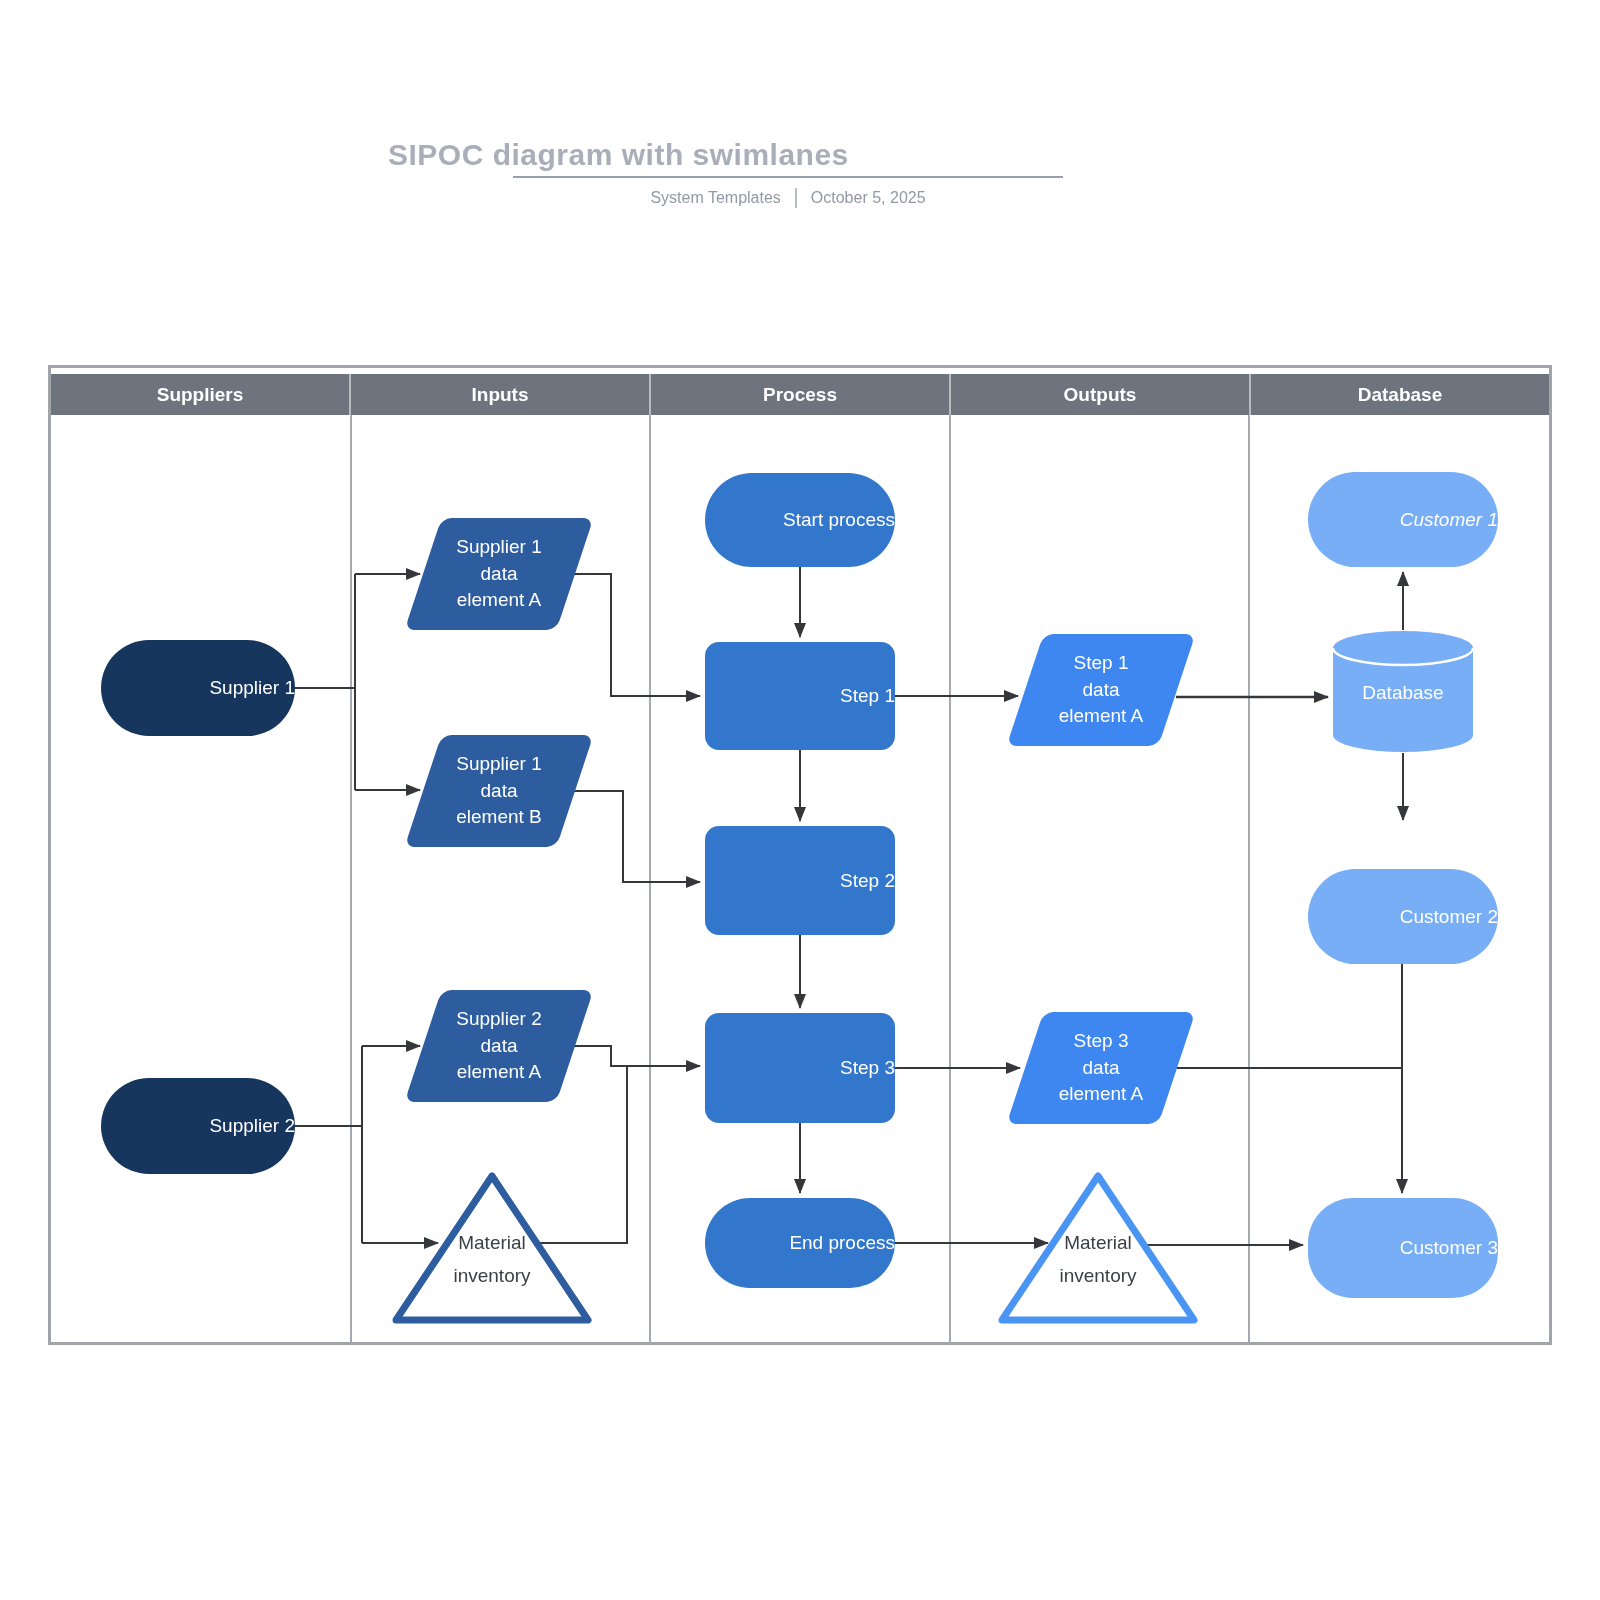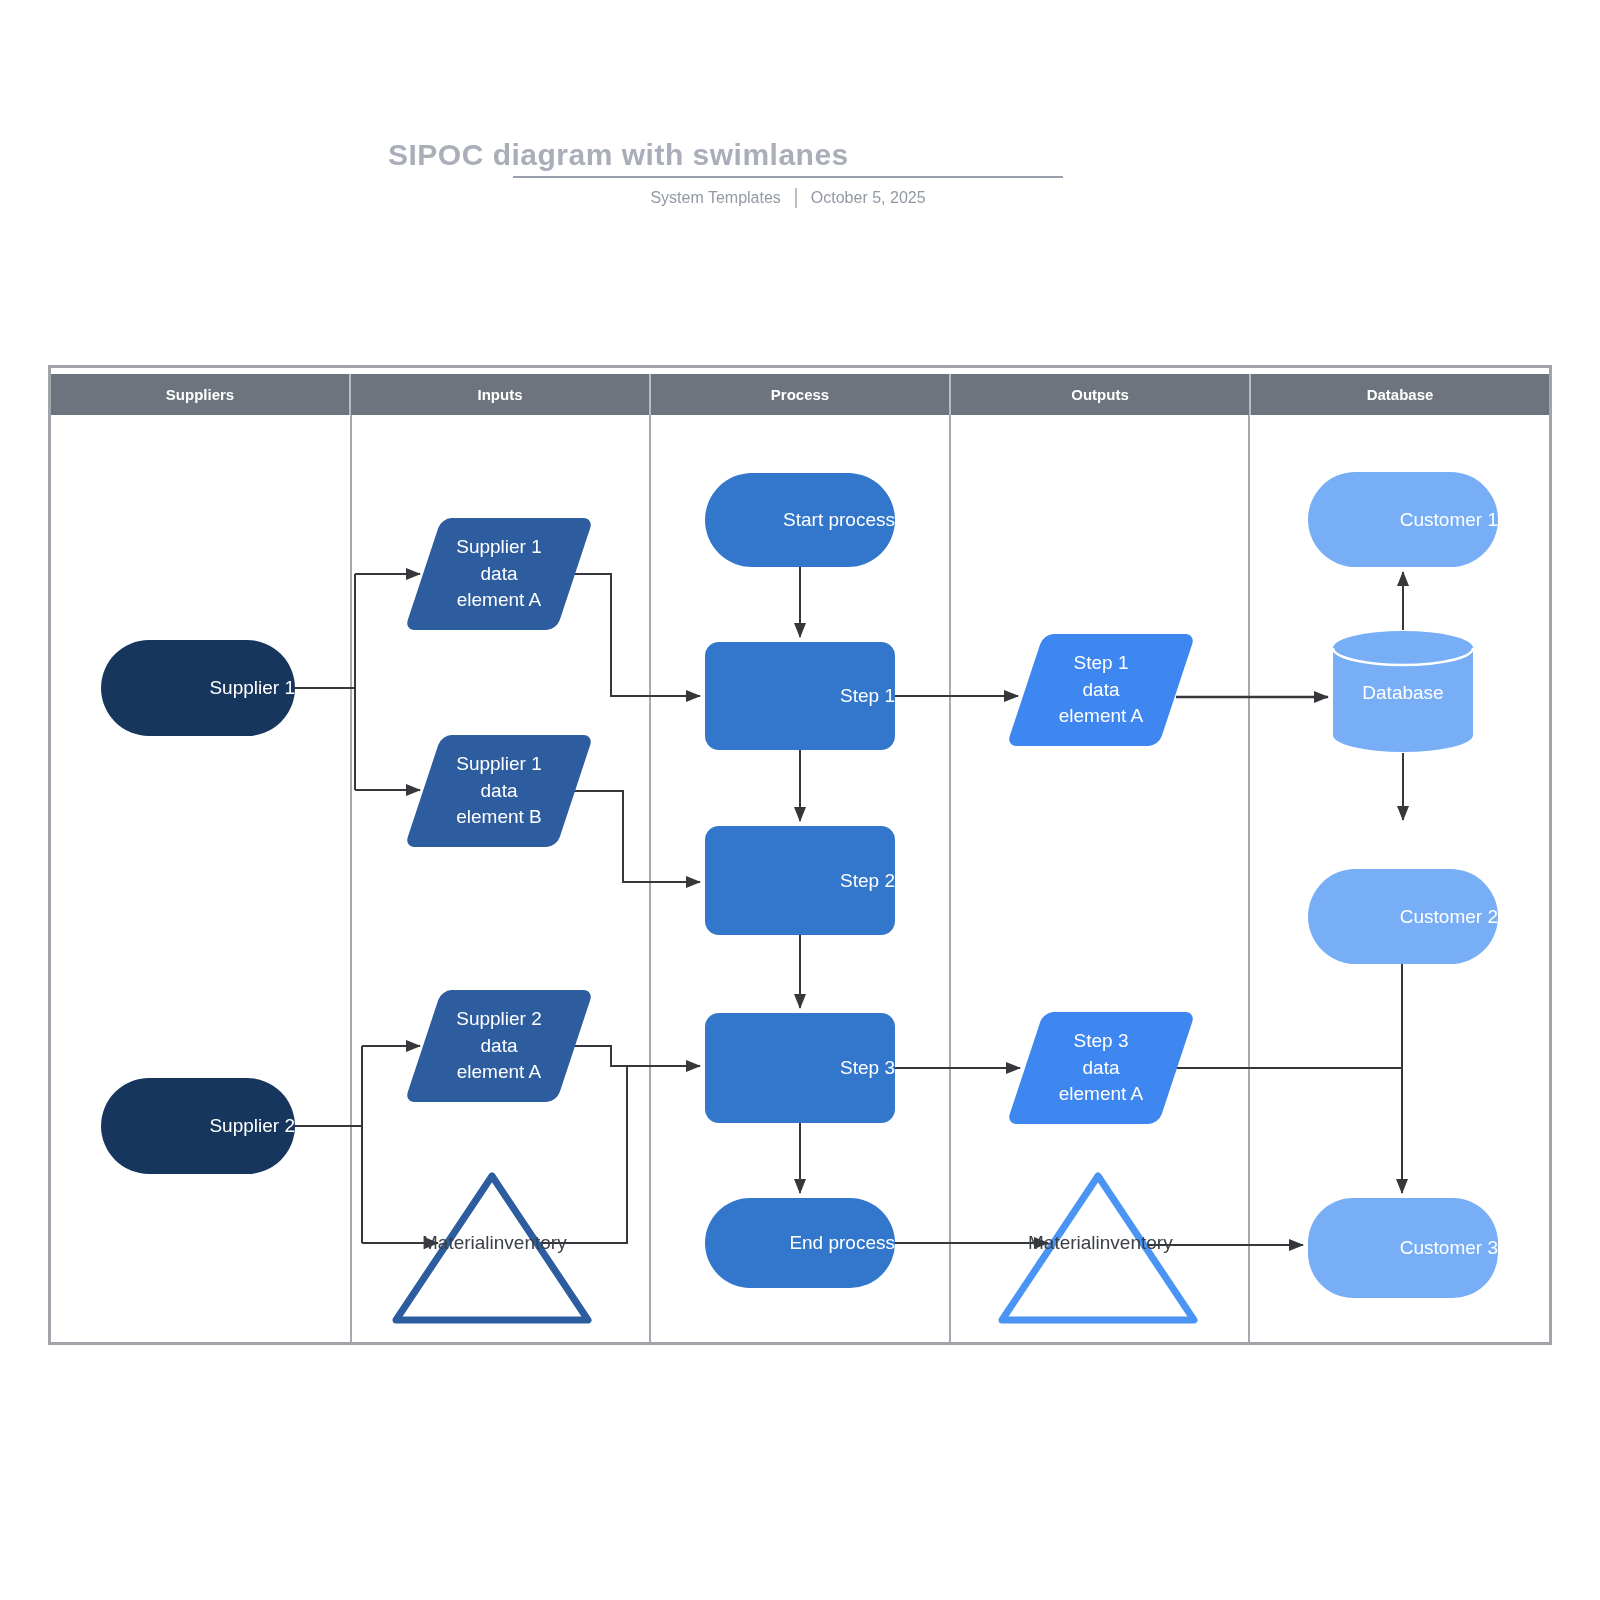--- a/index.html
+++ b/index.html
@@ -12,38 +12,38 @@
   .title-rule{position:absolute;left:513px;top:176px;width:550px;height:2px;
               background:var(--ruleGray,#9aa0ab);}
   .doc-sub{position:absolute;left:388px;top:188px;width:800px;display:flex;gap:14px;
            align-items:center;justify-content:center;font-size:16px;color:var(--subGray,#9298a4);}
   .sub-sep{width:2px;height:20px;background:#b9bec7;}
 
   
   .table{position:absolute;left:48px;top:365px;width:1504px;height:980px;
          border:3px solid var(--borderGray,#a1a4a9);box-sizing:border-box;background:#fff;}
   .thead{display:flex;height:47px;}
-  .th{flex:1;background:var(--headerGray,#6e747d);color:#fff;font-weight:bold;font-size:15px;
+  .th{flex:1;background:var(--headerGray,#6e747d);color:#fff;font-weight:bold;font-size:19px;
       display:flex;align-items:center;justify-content:center;border-left:2px solid #b8bbc0;margin-top:6px;}
   .th:first-child{border-left:none;}
   .lane-divider{position:absolute;top:47px;bottom:0;width:2px;background:#a6a9ae;}
 
   
   .node{position:absolute;display:flex;align-items:center;justify-content:flex-end;
         color:#fff;font-size:19px;text-align:center;z-index:5;}
   .stadium-navy{background:var(--navy,#17365e);border-radius:48px;}
   .stadium-blue{background:var(--processBlue,#3377cc);border-radius:48px;}
   .stadium-light{background:var(--customerBlue,#77aef6);border-radius:48px;}
   .rect-blue{background:var(--processBlue,#3377cc);border-radius:14px;}
   .pshape{position:absolute;transform:skewX(-18.3deg);border-radius:10px;z-index:4;}
   .p-input{background:var(--inputBlue,#2d5d9e);}
   .p-output{background:var(--outputBlue,#3e87f0);}
   .plabel{position:absolute;display:flex;flex-direction:column;align-items:center;
           justify-content:center;color:#fff;font-size:19px;line-height:1.42;z-index:5;text-align:center;}
-  .trilabel{position:absolute;display:flex;flex-direction:row;align-items:center;
+  .trilabel{position:absolute;display:flex;flex-direction:column;align-items:center;
             color:#3c4046;font-size:19px;line-height:1.75;z-index:5;text-align:center;}
   .dblabel{position:absolute;display:flex;align-items:center;justify-content:center;
            color:#fff;font-size:19px;z-index:5;}
   svg.overlay{position:absolute;left:0;top:0;z-index:3;pointer-events:none;}
 </style>
 </head>
 <body>
 
 <div id="canvas">
 
@@ -174,21 +174,21 @@
     <span>Step 3</span>
     <span>data</span>
     <span>element A</span>
   </div>
 
   <div class="trilabel" style="left:1028px;top:1226px;width:140px;">
     <span>Material</span>
     <span>inventory</span>
   </div>
 
-  <div class="node stadium-light" style="left:1308px;top:472px;width:190px;height:95px;">
+  <div class="node stadium-light" style="left:1308px;top:472px;width:190px;height:95px;font-style:italic;">
     <span>Customer 1</span>
   </div>
   <div class="dblabel" style="left:1333px;top:646px;width:140px;height:94px;">
     <span>Database</span>
   </div>
   <div class="node stadium-light" style="left:1308px;top:825px;width:190px;height:95px;margin-top:44px;">
     <span>Customer 2</span>
   </div>
   <div class="node stadium-light" style="left:1308px;top:1198px;width:190px;height:100px;border-radius:45px;">
     <span>Customer 3</span>

